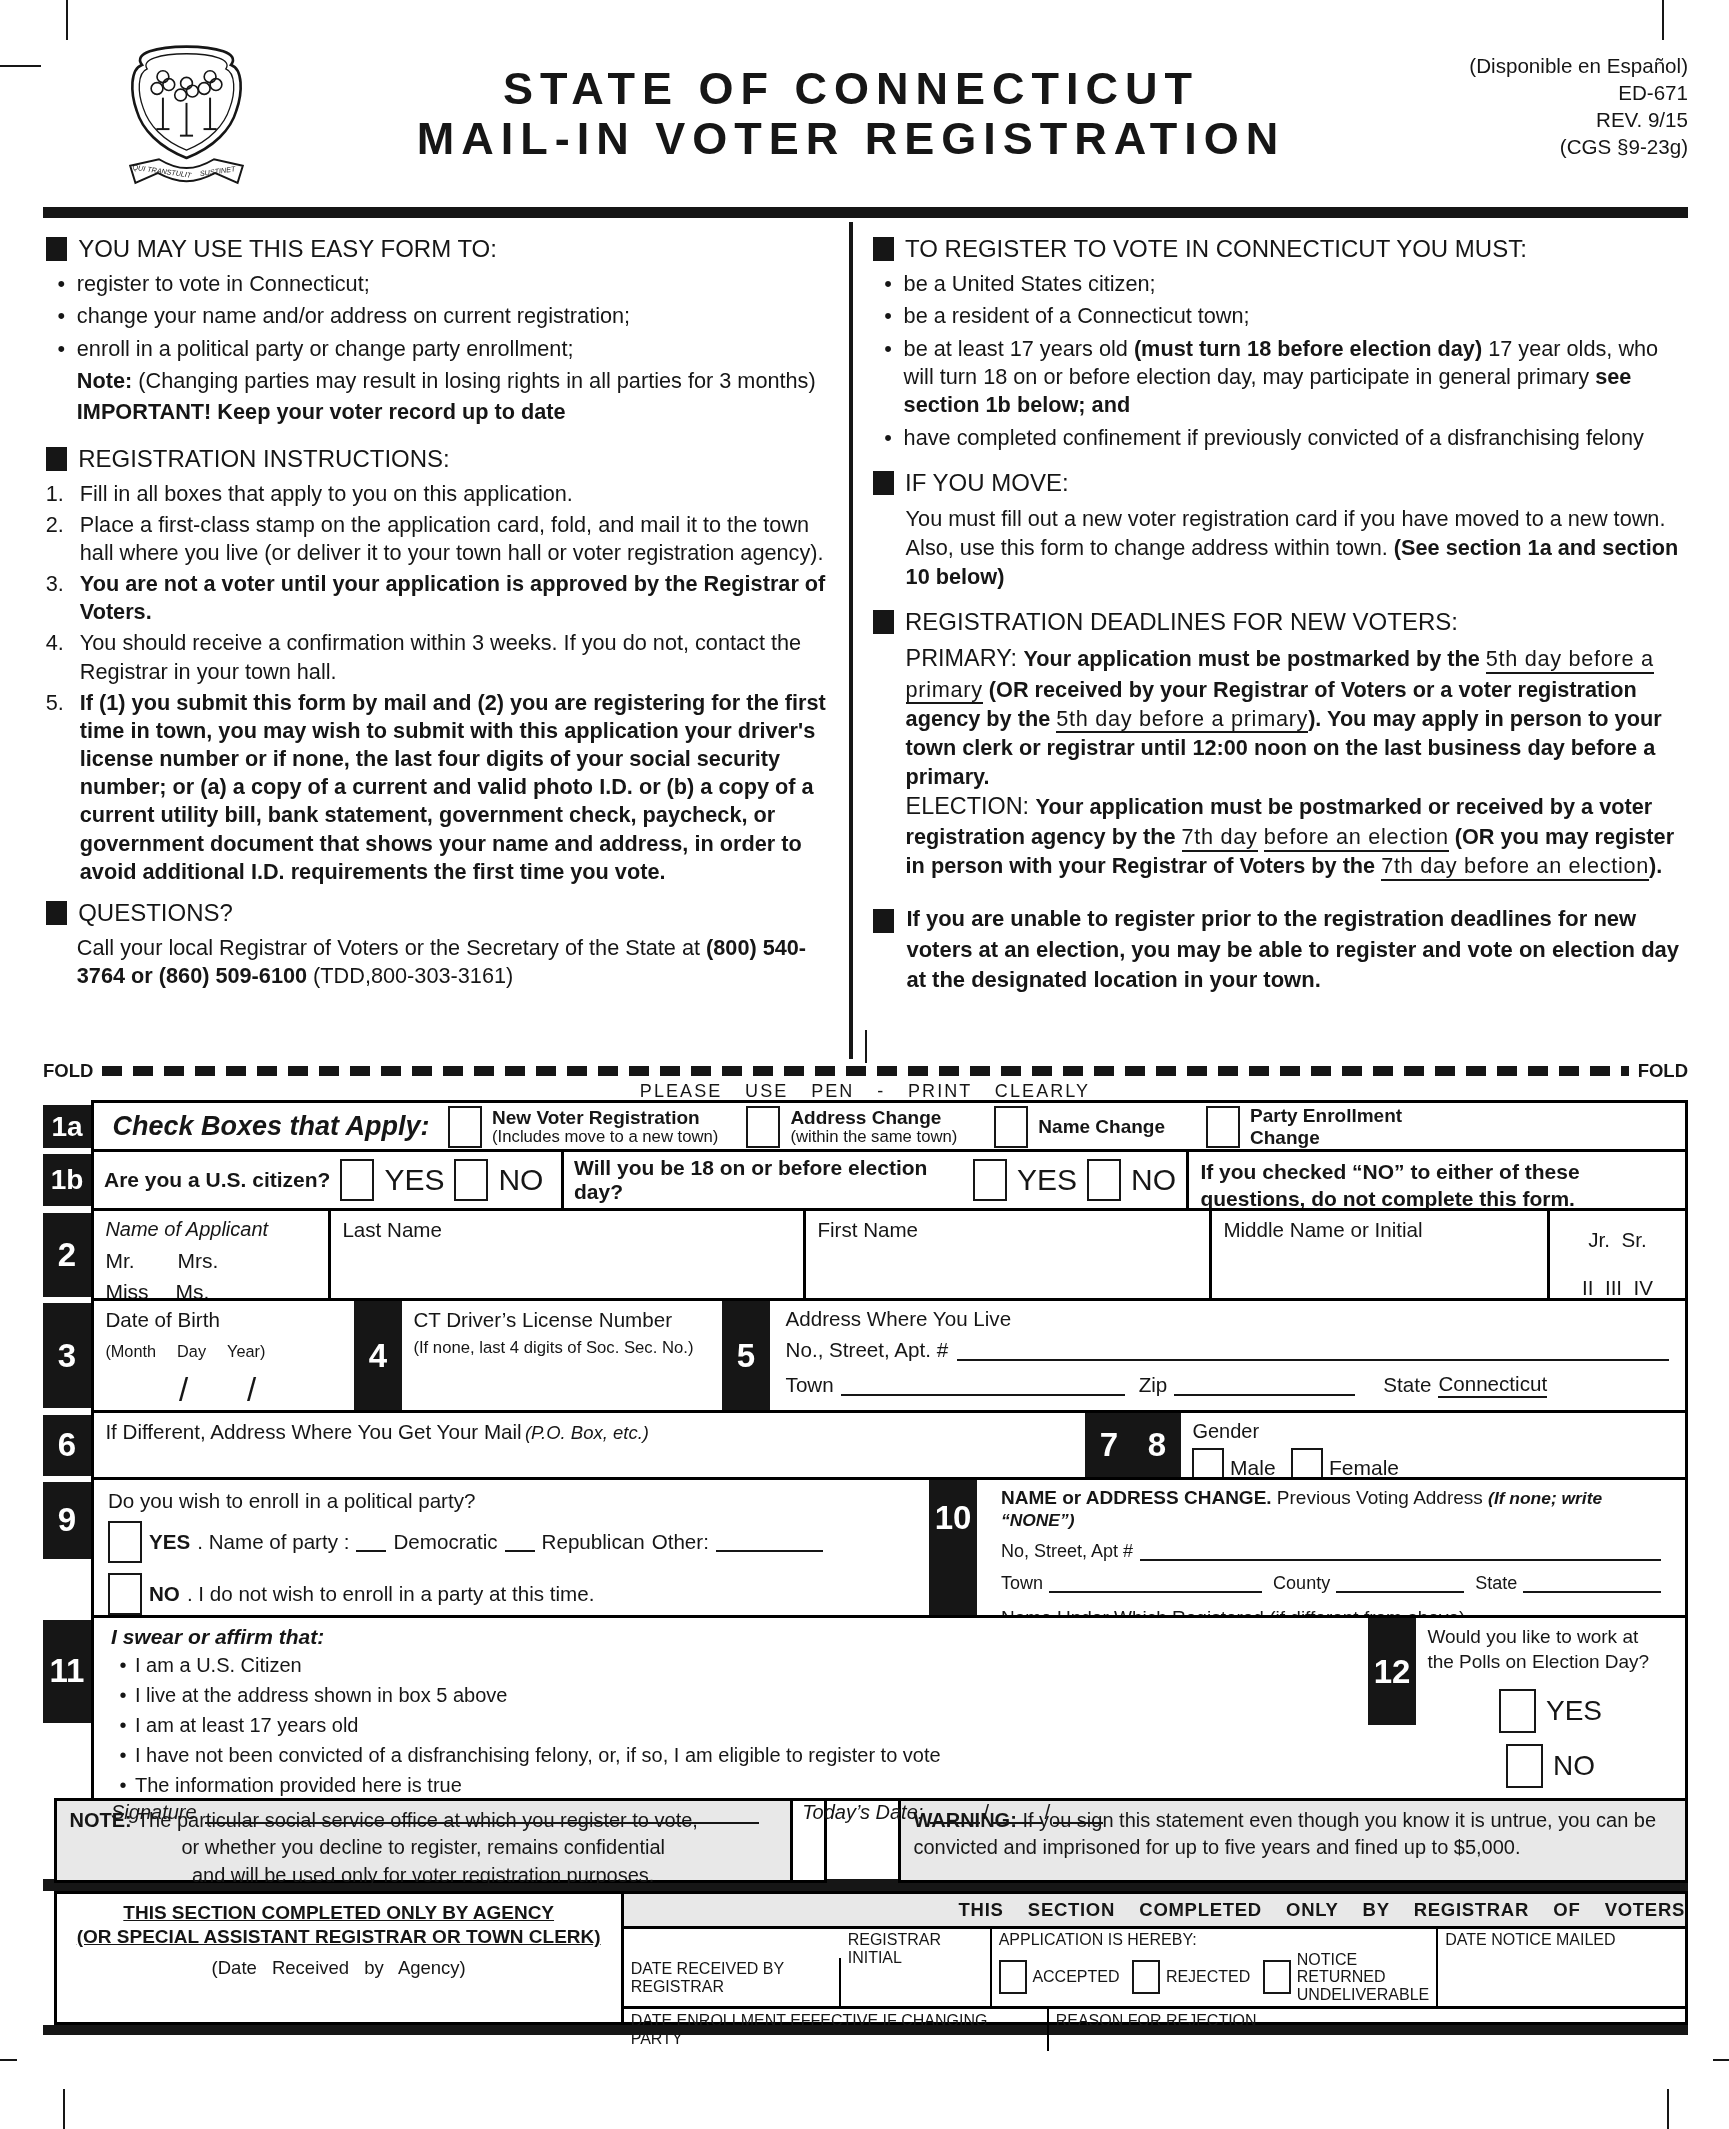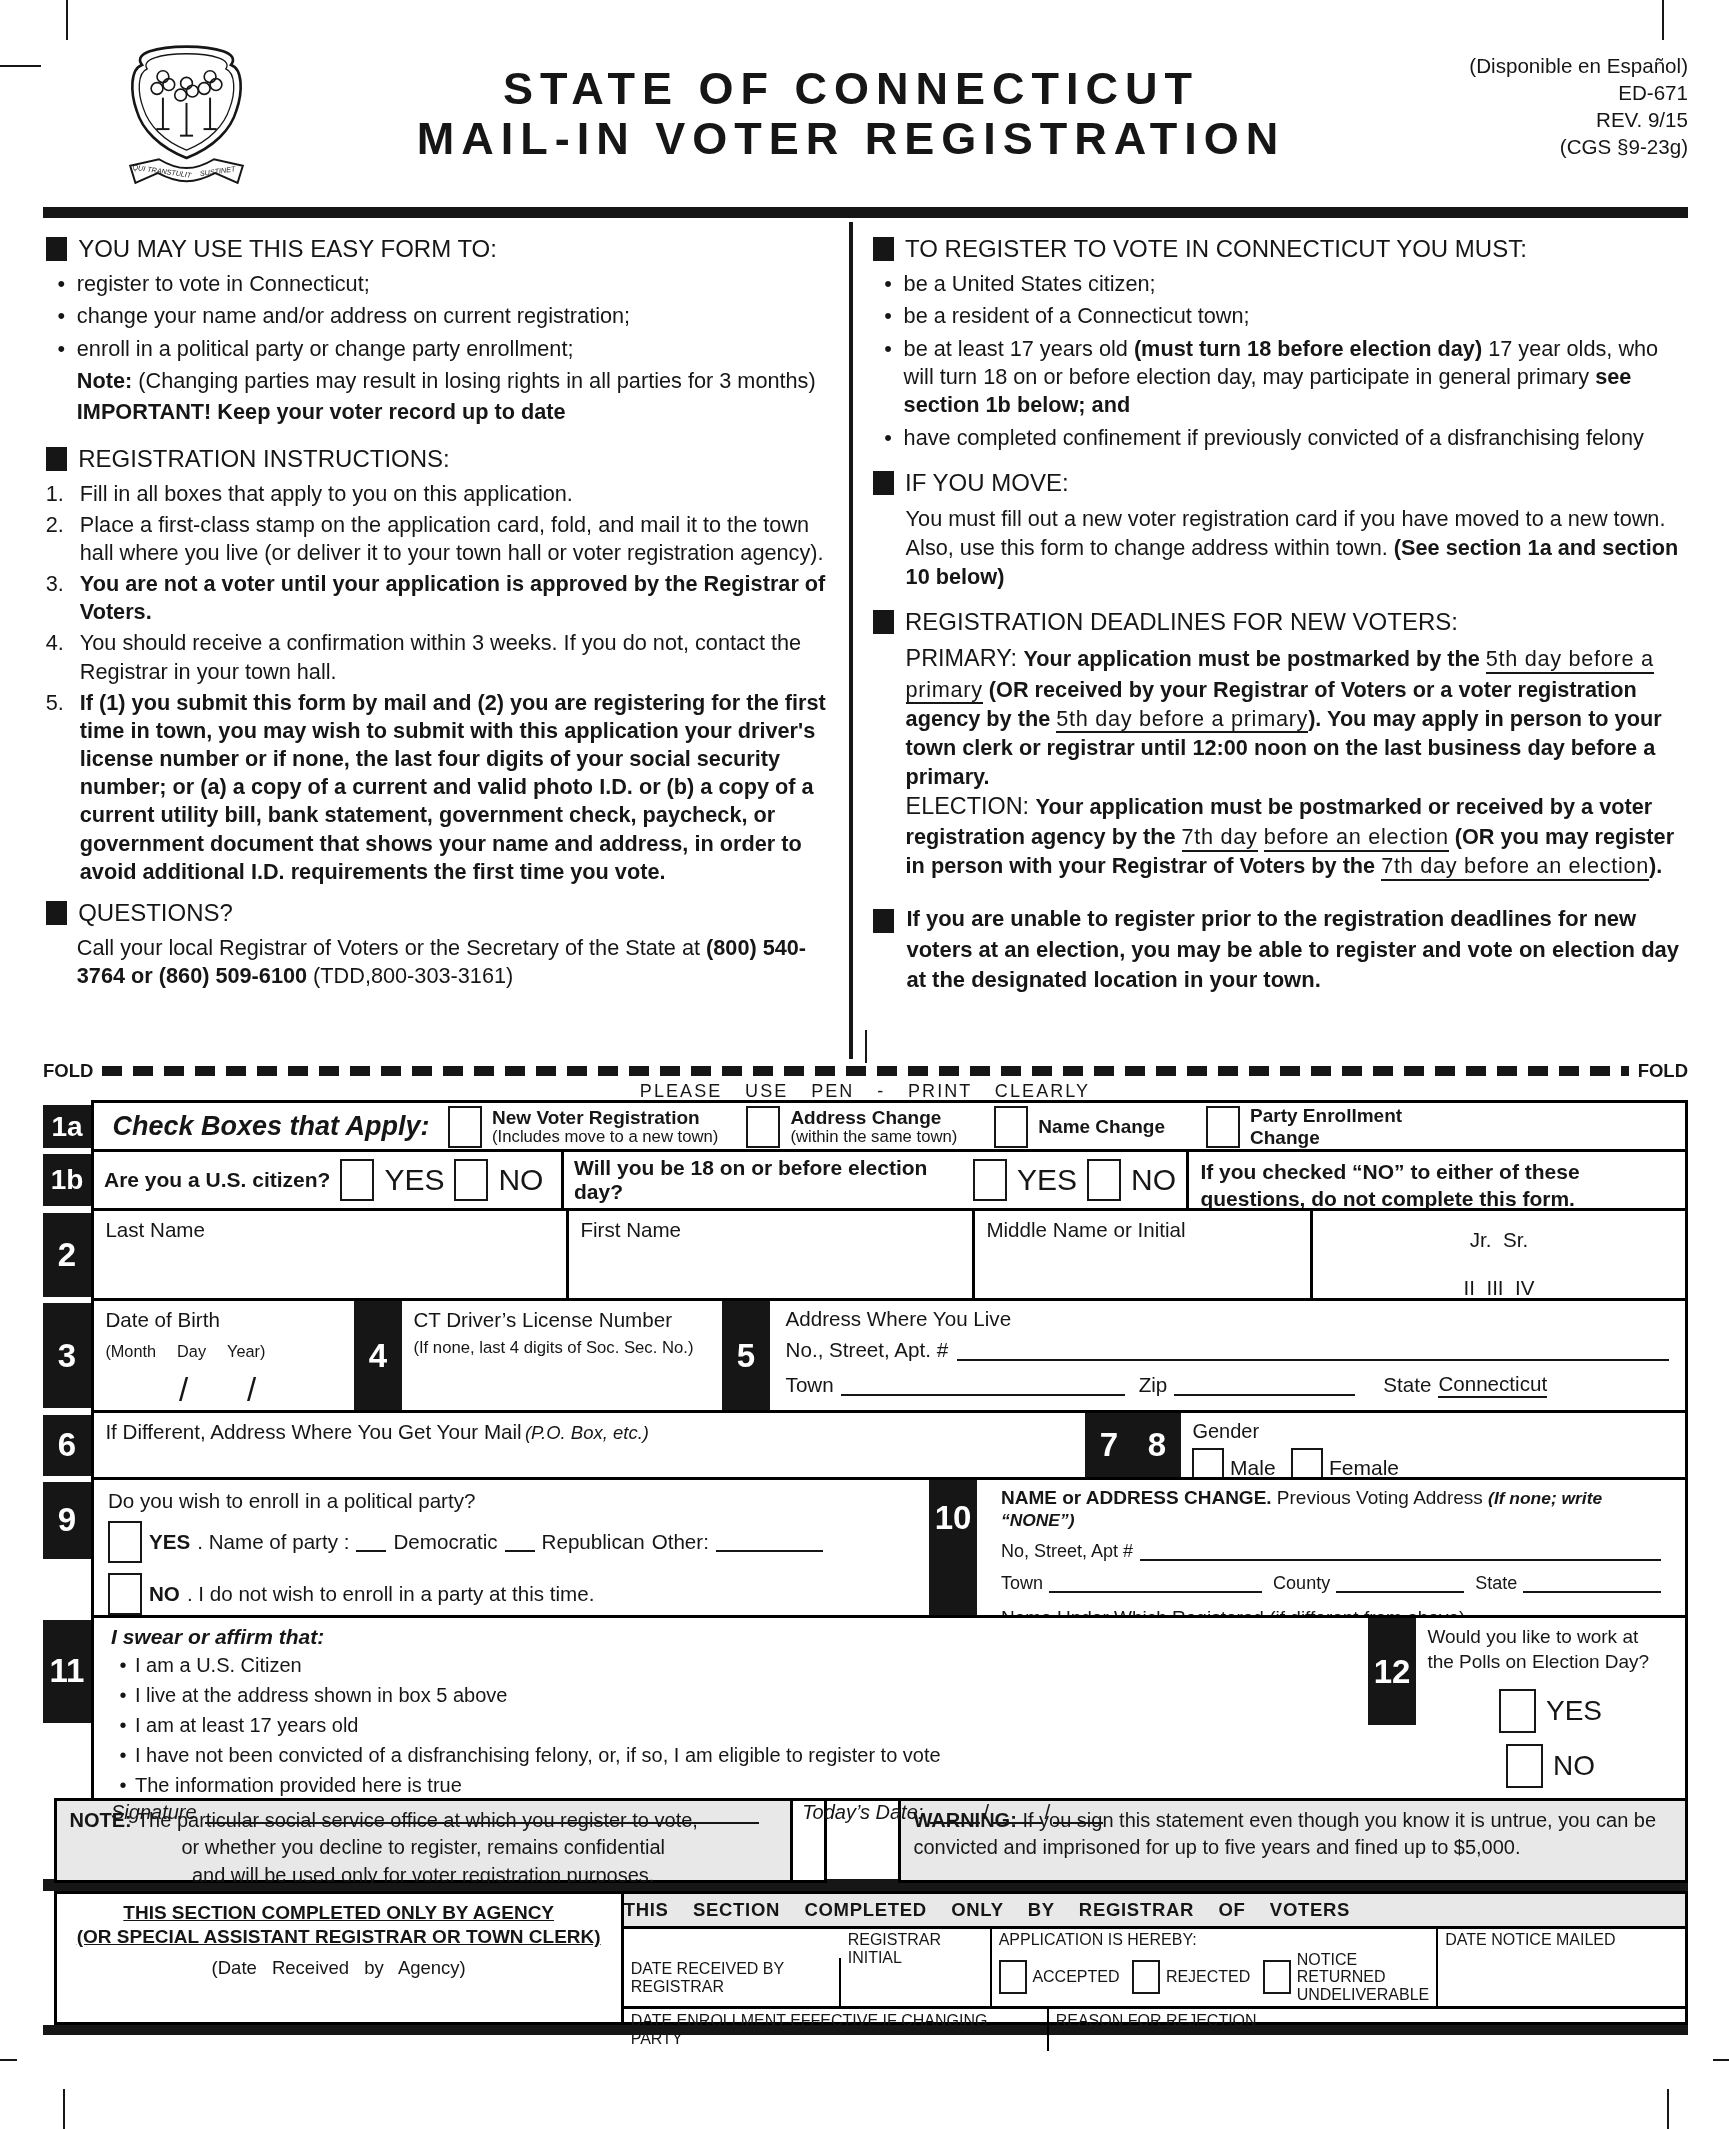--- a/index.html
+++ b/index.html
@@ -79,21 +79,21 @@
   
   .noterow{margin-left:10.7px;display:flex;height:85px;}
   .gbox{background:#e8e8e8;border:3.6px solid #000;box-sizing:border-box;font-size:20px;line-height:1.38;padding:5.7px 12.8px;}
   .blackbar{height:11.4px;background:#161616;margin-top:-3.6px;}
   .botbar{height:10.7px;background:#161616;}
   
   .agrow{margin-left:10.7px;display:flex;border:3.6px solid #000;height:134px;box-sizing:border-box;margin-top:0;}
   .agleft{flex:0 0 567px;border-right:3.6px solid #000;box-sizing:border-box;text-align:center;padding-top:7px;}
   .agleft .u2{text-decoration:underline;font-weight:bold;font-size:19px;line-height:1.3;}
   .agright{flex:1;display:flex;flex-direction:column;}
-  .rhead{background:#e8e8e8;border-bottom:3.6px solid #000;text-align:left;font-weight:bold;font-size:18.5px;
+  .rhead{background:#e8e8e8;border-bottom:3.6px solid #000;text-align:right;font-weight:bold;font-size:18.5px;
          letter-spacing:0.7px;word-spacing:18.5px;padding:5px 0;}
   .rr{display:flex;border-bottom:3.6px solid #000;}
   .rr:last-child{border-bottom:none;flex:1;}
   .rc{box-sizing:border-box;padding:2.8px 7px;font-size:16px;border-right:2.8px solid #000;}
   .rc:last-child{border-right:none;}
   .tinylab{font-size:16px;}
 </style>
 </head>
 <body>
 
@@ -308,20 +308,31 @@
             </div>
         </div>
       </div>
     </div>
 
     <div class="frow r2">
       <div class="tabcol">
           <div class="tb">2</div>
         </div>
       <div class="rb">
+        <div class="cell vline" style="flex:0 0 237px;">
+          <div class="it" style="font-size:20px;">Name of Applicant</div>
+          <div style="display:flex;gap:43px;font-size:21px;margin-top:8.5px;">
+            <span>Mr.</span>
+              <span>Mrs.</span>
+          </div>
+          <div style="display:flex;gap:27px;font-size:21px;margin-top:7px;">
+            <span>Miss</span>
+              <span>Ms.</span>
+          </div>
+        </div>
         <div class="cell vline" style="flex:0 0 475px;"><span class="lab29">Last Name</span></div>
         <div class="cell vline" style="flex:0 0 406px;"><span class="lab29">First Name</span></div>
         <div class="cell vline" style="flex:0 0 338px;"><span class="lab29">Middle Name or Initial</span></div>
         <div class="cell" style="flex:1;text-align:center;">
           <div style="font-size:20.6px;margin-top:10px;"><span>Jr.</span>&nbsp;&nbsp;<span>Sr.</span></div>
           <div style="font-size:20.6px;margin-top:24px;"><span>II</span>&nbsp;&nbsp;<span>III</span>&nbsp;&nbsp;<span>IV</span></div>
         </div>
       </div>
     </div>
 

